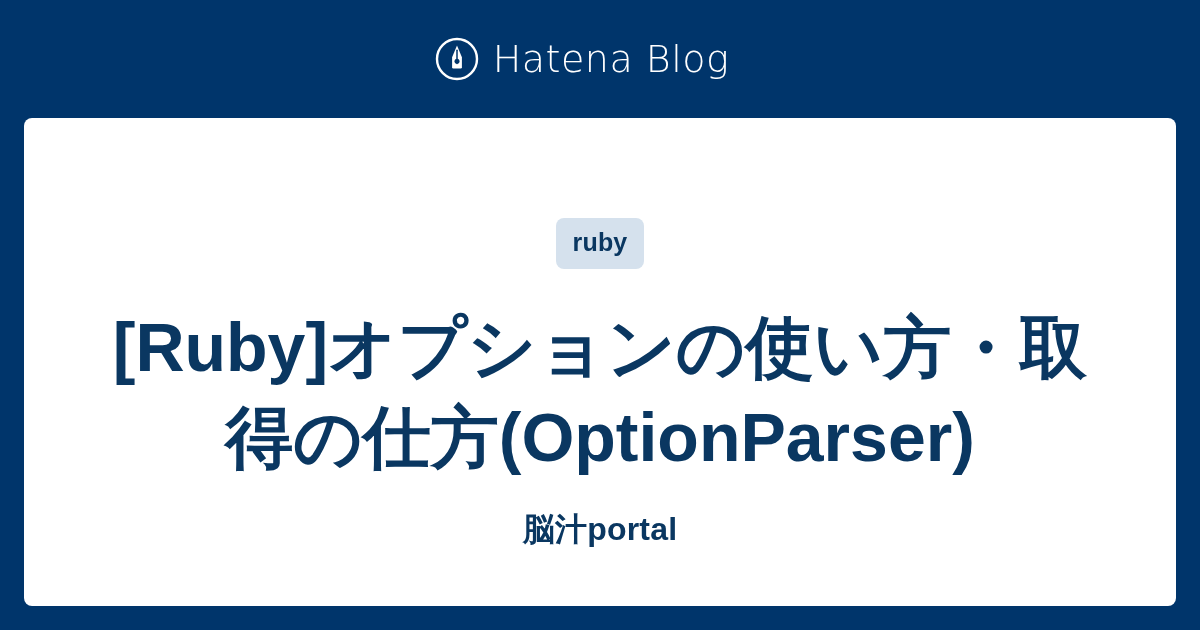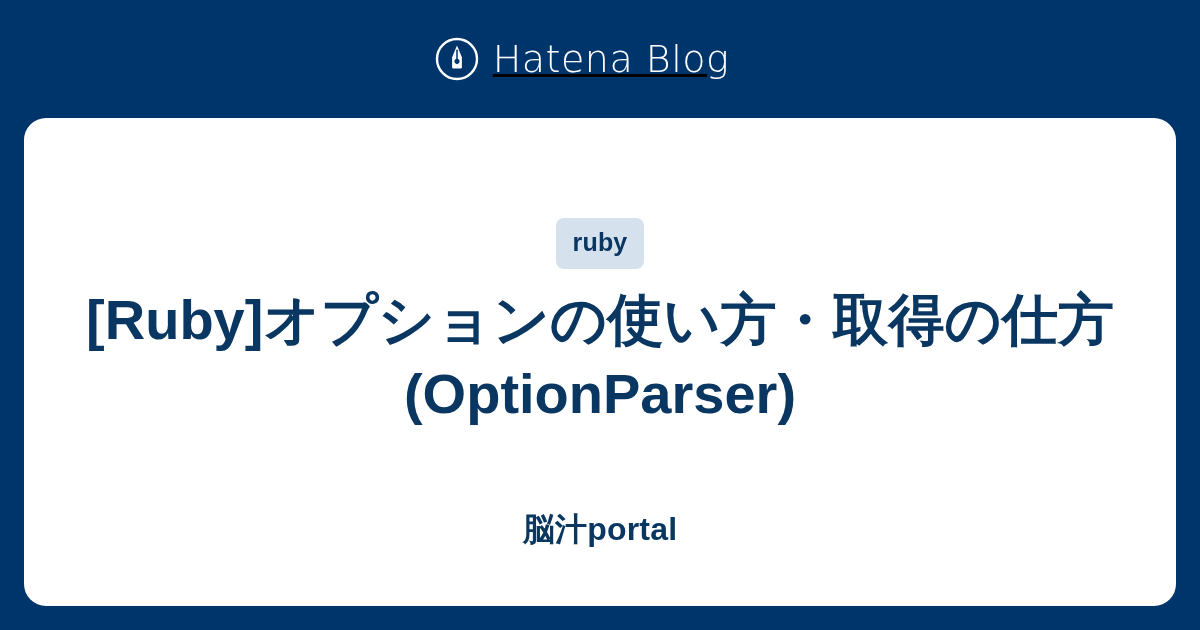--- a/index.html
+++ b/index.html
@@ -27,21 +27,20 @@
   .brand {
     position: absolute;
     left: 0;
     top: 0;
     width: 1164px;
     height: 118px;
     display: flex;
     align-items: center;
     justify-content: center;
     gap: 14px;
-    text-decoration: underline;
   }
   .brand-logo {
     width: 44px;
     height: 44px;
     display: block;
     flex: 0 0 auto;
   }
   .brand-name {
     color: #ffffff;
     font-size: 38px;
@@ -53,21 +52,21 @@
   }
 
   
   .card {
     position: absolute;
     left: 24px;
     top: 118px;
     width: 1152px;
     height: 488px;
     background: #ffffff;
-    border-radius: 22px;
+    border-radius: 8px;
     box-sizing: border-box;
     display: flex;
     flex-direction: column;
     align-items: center;
     overflow: hidden;
   }
 
   
   .tag-row {
     margin-top: 100px;
@@ -82,25 +81,25 @@
     font-size: 25px;
     font-weight: 700;
     line-height: 1;
     padding: 12px 17px 14px;
     border-radius: 8px;
     letter-spacing: 0.2px;
   }
 
   
   .entry-title {
-    margin-top: 14px;
+    margin-top: 34px;
     width: 100%;
     text-align: center;
     color: #0a3761;
-    font-size: 56px;
+    font-size: 68px;
     font-weight: 700;
     line-height: 1.32;
     letter-spacing: 0px;
     padding: 0 60px;
     box-sizing: border-box;
     word-break: break-word;
   }
 
   
   .blog-name {

